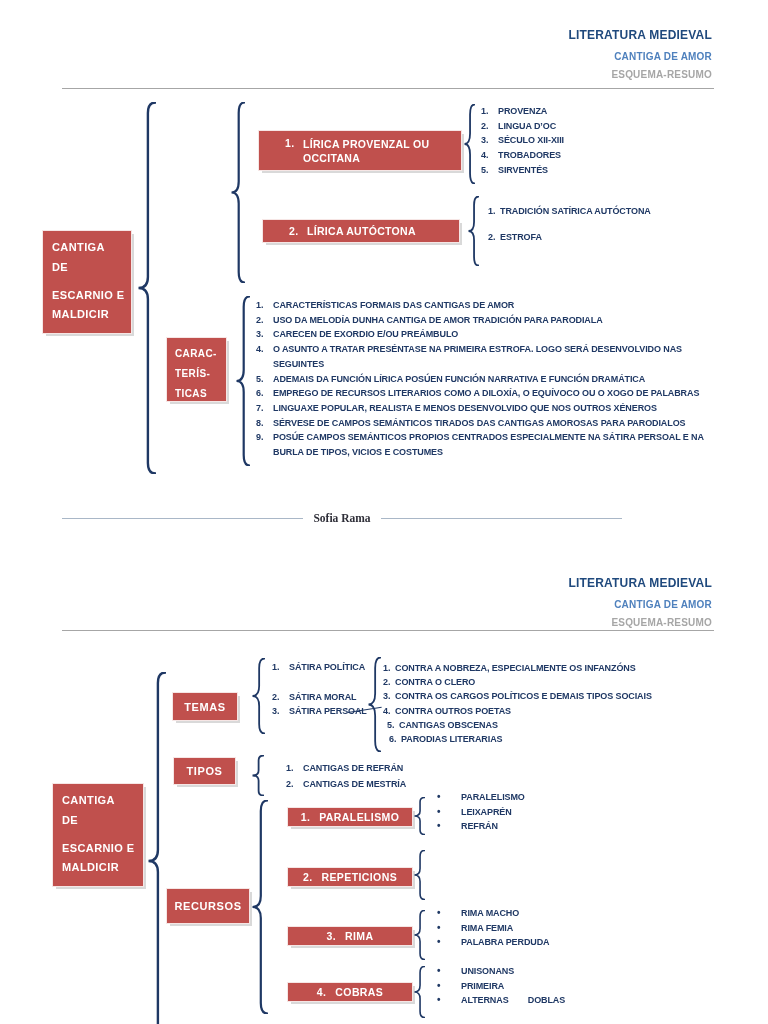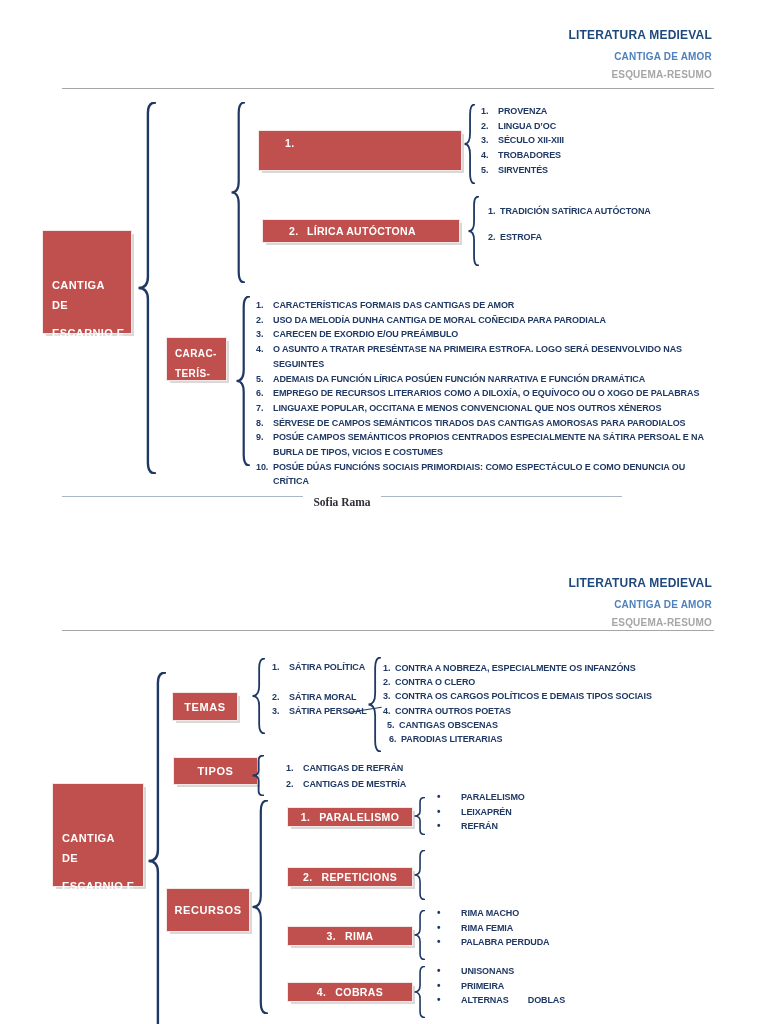--- a/index.html
+++ b/index.html
@@ -12,21 +12,21 @@
   .hdr-sub{color:#4F81BD;font-size:10px;letter-spacing:.2px;}
   .hdr-muted{color:#A6A6A6;font-size:10px;letter-spacing:.2px;}
   .hline{position:absolute;left:62px;width:652px;border-top:1.5px solid #a6a6a6;}
 
   
   .rb{position:absolute;background:#C0504D;color:#fff;font-weight:bold;
       border:1px solid #f6e6e5;box-shadow:3px 3px 0 -1px #d9d9d9;box-sizing:border-box;}
   .rb-center{display:flex;align-items:center;justify-content:center;font-size:11px;letter-spacing:.6px;}
   .rb-root{font-size:11px;letter-spacing:.4px;padding:10px 0 0 9px;}
   .rootline{line-height:13px;}
-  .rl-gap-s{margin-bottom:7px;margin-top:38px;} .rl-gap-l{margin-bottom:15px;} .rl-gap-xs{margin-bottom:6px;}
+  .rl-gap-s{margin-bottom:7px;} .rl-gap-l{margin-bottom:15px;} .rl-gap-xs{margin-bottom:6px;}
   .rb-carac{font-size:10px;letter-spacing:.4px;padding:6px 0 0 8px;line-height:20px;}
   .rb-flex{display:flex;font-size:10.5px;letter-spacing:.3px;}
   .rb-flex .num{flex:0 0 18px;}
   .rb-flex .lbl{width:142px;line-height:14px;}
   .rb-chip{display:flex;align-items:center;justify-content:center;gap:9px;font-size:10.5px;letter-spacing:.4px;}
 
   
   .nlist{position:absolute;color:#1F3864;font-weight:bold;font-size:9px;letter-spacing:-.1px;}
   .nrow{display:flex;}
   .nrow .num{flex:0 0 17px;}
@@ -34,22 +34,22 @@
   .nrow .txt{flex:1 1 auto;}
   .bul{display:flex;}
   .bul .dot{flex:0 0 24px;padding-left:5px;}
   .bul .dot::before{content:"\2022";font-size:10px;}
   .bul .txt{white-space:pre;}
 
   .brace{position:absolute;}
   .connector{position:absolute;border-top:1.6px solid #1F3864;transform:rotate(-9deg);transform-origin:left center;}
 
   
-  .divider{position:absolute;display:flex;align-items:flex-start;color:#2e2e38;
-           font-family:"Liberation Serif",serif;font-weight:bold;font-size:11.5px;}
+  .divider{position:absolute;display:flex;align-items:center;color:#2e2e38;
+           font-family:"Liberation Serif",serif;font-weight:bold;font-size:11.5px;margin-top:16px;}
   .divider .dline{flex:1 1 auto;border-top:1.5px solid #a9b7c7;}
   .divider .dtxt{padding:0 10px;white-space:nowrap;}
 </style>
 </head>
 <body>
 
 <div class="sheet">
 
   <div class="hdr hdr-title" style="top:28px">LITERATURA MEDIEVAL</div>
   <div class="hdr hdr-sub" style="top:51px">CANTIGA DE AMOR</div>
@@ -65,20 +65,21 @@
   <div class="brace" style="left:138px;top:102px;width:18px;height:372px"><svg width="18" height="372" viewBox="0 0 18 372" xmlns="http://www.w3.org/2000/svg">
         <path d="M 17.5 0.5 Q 9.9 0.5 9.9 11 L 9.9 175 Q 9.9 186 0.5 186 Q 9.9 186 9.9 197 L 9.9 361 Q 9.9 371.5 17.5 371.5" fill="none" stroke="#1F3864" stroke-width="2.4" stroke-linecap="round"></path>
       </svg></div>
 
   <div class="brace" style="left:231px;top:102px;width:14px;height:181px"><svg width="14" height="181" viewBox="0 0 14 181" xmlns="http://www.w3.org/2000/svg">
         <path d="M 13.5 0.5 Q 7.700000000000001 0.5 7.700000000000001 11 L 7.700000000000001 79.5 Q 7.700000000000001 90.5 0.5 90.5 Q 7.700000000000001 90.5 7.700000000000001 101.5 L 7.700000000000001 170 Q 7.700000000000001 180.5 13.5 180.5" fill="none" stroke="#1F3864" stroke-width="2.2" stroke-linecap="round"></path>
       </svg></div>
 
   <div class="rb rb-flex" style="left:258px;top:130px;width:204px;height:41px;padding:6px 0 0 26px">
     <span class="num">1.</span>
+    <span class="lbl">LÍRICA PROVENZAL OU OCCITANA</span>
   </div>
   <div class="brace" style="left:464px;top:104px;width:11px;height:80px"><svg width="11" height="80" viewBox="0 0 11 80" xmlns="http://www.w3.org/2000/svg">
         <path d="M 10.5 0.5 Q 6.050000000000001 0.5 6.050000000000001 10.4 L 6.050000000000001 29.6 Q 6.050000000000001 40 0.5 40 Q 6.050000000000001 40 6.050000000000001 50.4 L 6.050000000000001 69.6 Q 6.050000000000001 79.5 10.5 79.5" fill="none" stroke="#1F3864" stroke-width="1.8" stroke-linecap="round"></path>
       </svg></div>
   <div class="nlist" style="left:481px;top:104px">
     <div class="nrow" style="line-height:14.7px">
         <span class="num">1.</span>
         <span class="txt">PROVENZA</span>
       </div>
     <div class="nrow" style="line-height:14.7px">
@@ -110,68 +111,64 @@
     <div class="nrow" style="line-height:14px;margin-bottom:12px">
         <span class="num-s">1.</span>
         <span class="txt">TRADICIÓN SATÍRICA AUTÓCTONA</span>
       </div>
     <div class="nrow" style="line-height:14px">
         <span class="num-s">2.</span>
         <span class="txt">ESTROFA</span>
       </div>
   </div>
 
-  <div class="rb rb-carac" style="left:166px;top:337px;width:61px;height:44px">
+  <div class="rb rb-carac" style="left:166px;top:337px;width:61px;height:65px">
     <div>CARAC-</div>
     <div>TERÍS-</div>
     <div>TICAS</div>
   </div>
   <div class="brace" style="left:236px;top:296px;width:14px;height:170px"><svg width="14" height="170" viewBox="0 0 14 170" xmlns="http://www.w3.org/2000/svg">
         <path d="M 13.5 0.5 Q 7.700000000000001 0.5 7.700000000000001 11 L 7.700000000000001 74 Q 7.700000000000001 85 0.5 85 Q 7.700000000000001 85 7.700000000000001 96 L 7.700000000000001 159 Q 7.700000000000001 169.5 13.5 169.5" fill="none" stroke="#1F3864" stroke-width="2.2" stroke-linecap="round"></path>
       </svg></div>
   <div class="nlist" style="left:256px;top:298px;width:455px">
     <div class="nrow" style="line-height:14.7px">
         <span class="num">1.</span>
         <span class="txt">CARACTERÍSTICAS FORMAIS DAS CANTIGAS DE AMOR</span>
       </div>
     <div class="nrow" style="line-height:14.7px">
         <span class="num">2.</span>
-        <span class="txt">USO DA MELODÍA DUNHA CANTIGA DE MORAL COÑECIDA PARA PARODIALA</span>
+        <span class="txt">USO DA MELODÍA DUNHA CANTIGA DE AMOR TRADICIÓN PARA PARODIALA</span>
       </div>
     <div class="nrow" style="line-height:14.7px">
         <span class="num">3.</span>
         <span class="txt">CARECEN DE EXORDIO E/OU PREÁMBULO</span>
       </div>
     <div class="nrow" style="line-height:14.7px">
         <span class="num">4.</span>
         <span class="txt">O ASUNTO A TRATAR PRESÉNTASE NA PRIMEIRA ESTROFA. LOGO  SERÁ DESENVOLVIDO NAS SEGUINTES</span>
       </div>
     <div class="nrow" style="line-height:14.7px">
         <span class="num">5.</span>
         <span class="txt">ADEMAIS DA FUNCIÓN LÍRICA POSÚEN FUNCIÓN NARRATIVA E FUNCIÓN DRAMÁTICA</span>
       </div>
     <div class="nrow" style="line-height:14.7px">
         <span class="num">6.</span>
         <span class="txt">EMPREGO DE RECURSOS LITERARIOS COMO A DILOXÍA, O EQUÍVOCO OU O XOGO DE PALABRAS</span>
       </div>
     <div class="nrow" style="line-height:14.7px">
         <span class="num">7.</span>
-        <span class="txt">LINGUAXE POPULAR, OCCITANA E MENOS CONVENCIONAL QUE NOS OUTROS XÉNEROS</span>
+        <span class="txt">LINGUAXE POPULAR, REALISTA E MENOS DESENVOLVIDO QUE NOS OUTROS XÉNEROS</span>
       </div>
     <div class="nrow" style="line-height:14.7px">
         <span class="num">8.</span>
         <span class="txt">SÉRVESE DE CAMPOS SEMÁNTICOS TIRADOS DAS CANTIGAS AMOROSAS PARA PARODIALOS</span>
       </div>
     <div class="nrow" style="line-height:14.7px">
         <span class="num">9.</span>
         <span class="txt" style="max-width:432px">POSÚE CAMPOS SEMÁNTICOS PROPIOS CENTRADOS ESPECIALMENTE NA SÁTIRA PERSOAL E NA BURLA DE TIPOS, VICIOS E COSTUMES</span>
-      </div>
-    <div class="nrow" style="line-height:14.7px">
-        <span class="num">10.</span>
-        <span class="txt">POSÚE DÚAS FUNCIÓNS SOCIAIS PRIMORDIAIS: COMO ESPECTÁCULO E COMO DENUNCIA OU CRÍTICA</span>
       </div>
   </div>
 
   <div class="divider" style="left:62px;top:496px;width:560px">
     <span class="dline"></span>
     <span class="dtxt">Sofia Rama</span>
     <span class="dline"></span>
   </div>
 
   <div class="hdr hdr-title" style="top:576px">LITERATURA MEDIEVAL</div>
@@ -233,38 +230,38 @@
     <div class="nrow" style="line-height:14.2px;padding-left:4px">
         <span class="num-s">5.</span>
         <span class="txt">CANTIGAS OBSCENAS</span>
       </div>
     <div class="nrow" style="line-height:14.2px;padding-left:6px">
         <span class="num-s">6.</span>
         <span class="txt">PARODIAS LITERARIAS</span>
       </div>
   </div>
 
-  <div class="rb rb-center" style="left:173px;top:757px;width:85px;height:28px">
+  <div class="rb rb-center" style="left:173px;top:757px;width:63px;height:28px">
     <span>TIPOS</span>
   </div>
   <div class="brace" style="left:252px;top:755px;width:12px;height:41px"><svg width="12" height="41" viewBox="0 0 12 41" xmlns="http://www.w3.org/2000/svg">
         <path d="M 11.5 0.5 Q 6.6000000000000005 0.5 6.6000000000000005 5.33 L 6.6000000000000005 15.17 Q 6.6000000000000005 20.5 0.5 20.5 Q 6.6000000000000005 20.5 6.6000000000000005 25.83 L 6.6000000000000005 35.67 Q 6.6000000000000005 40.5 11.5 40.5" fill="none" stroke="#1F3864" stroke-width="1.8" stroke-linecap="round"></path>
       </svg></div>
   <div class="nlist" style="left:286px;top:761px">
     <div class="nrow" style="line-height:15.5px">
         <span class="num">1.</span>
         <span class="txt">CANTIGAS DE REFRÁN</span>
       </div>
     <div class="nrow" style="line-height:15.5px">
         <span class="num">2.</span>
         <span class="txt">CANTIGAS DE MESTRÍA</span>
       </div>
   </div>
 
-  <div class="rb rb-center" style="left:166px;top:888px;width:84px;height:44px">
+  <div class="rb rb-center" style="left:166px;top:888px;width:84px;height:36px">
     <span>RECURSOS</span>
   </div>
   <div class="brace" style="left:252px;top:800px;width:16px;height:214px"><svg width="16" height="214" viewBox="0 0 16 214" xmlns="http://www.w3.org/2000/svg">
         <path d="M 15.5 0.5 Q 8.8 0.5 8.8 11 L 8.8 96 Q 8.8 107 0.5 107 Q 8.8 107 8.8 118 L 8.8 203 Q 8.8 213.5 15.5 213.5" fill="none" stroke="#1F3864" stroke-width="2.2" stroke-linecap="round"></path>
       </svg></div>
 
   <div class="rb rb-chip" style="left:287px;top:807px;width:126px;height:20px">
     <span>1.</span>
     <span>PARALELISMO</span>
   </div>

